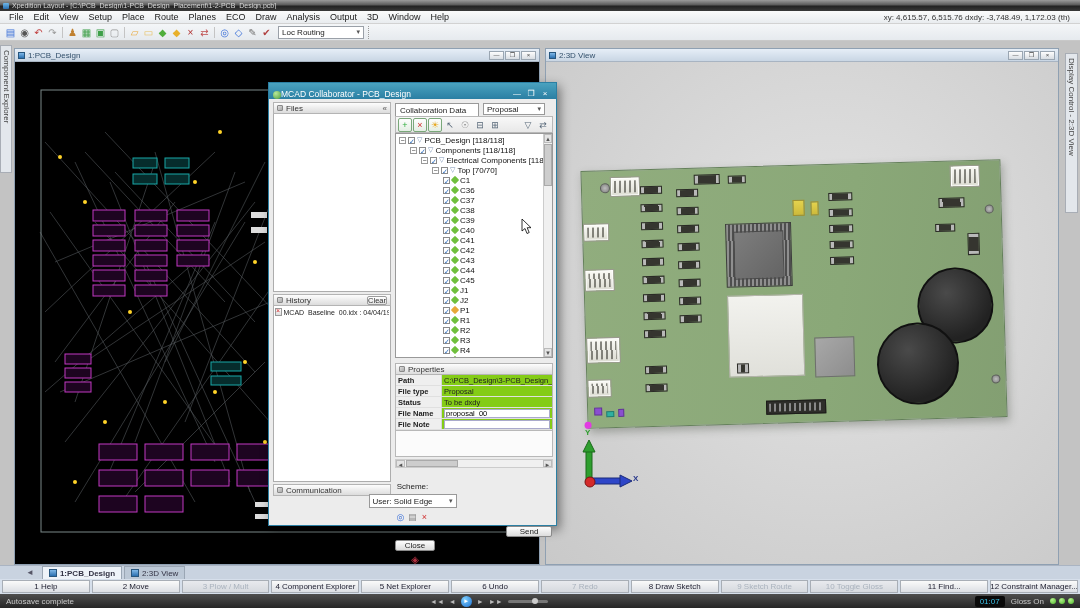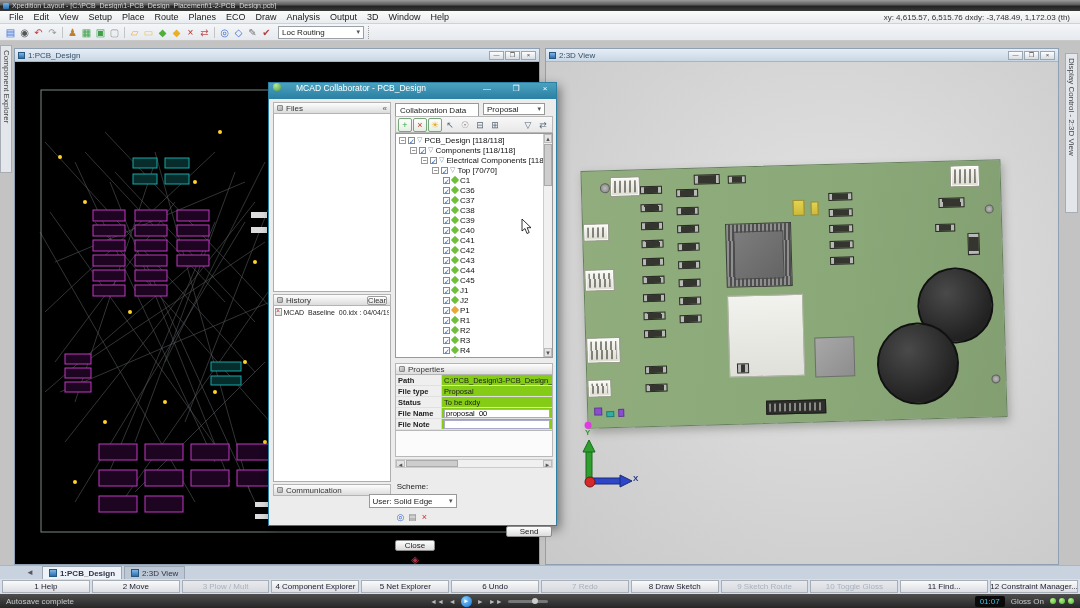--- a/index.html
+++ b/index.html
@@ -73,21 +73,21 @@
   .bit { border:1px solid rgba(0,0,0,.3); }
   .dotm { border-radius:50%; background:#e23ae2; }
 
   
   .triad { position:absolute; left:32px; bottom:72px; width:60px; height:56px; }
   .triad .lab { position:absolute; font-size:8px; font-weight:bold; }
 
   
   .dlg { position:absolute; left:268px; top:41px; width:289px; height:444px; background:#ececec;
     border:1px solid #2b7fa3; box-shadow:3px 4px 10px rgba(0,0,0,.45); z-index:50; }
-  .dlg-title { height:16px; background:linear-gradient(#4aa2bf,#2b7fa3); display:flex; align-items:flex-start; padding:0 4px; gap:15px; }
+  .dlg-title { height:16px; background:linear-gradient(#4aa2bf,#2b7fa3); display:flex; align-items:flex-end; padding:0 4px; gap:0; }
   .dlg-title .dico { width:8px; height:8px; border-radius:50%; background:radial-gradient(circle at 35% 30%,#b8e89a,#4f9e3a); }
   .dlg-title .dtxt { flex:1; font-size:8.5px; color:#fff; }
   .dlg-title .dbtn { width:14px; height:11px; display:flex; align-items:center; justify-content:center;
     color:#fff; font-size:8px; line-height:1; }
 
   .sec-h { height:12px; background:linear-gradient(#fdfdfd,#dcdcdc); border:1px solid #b4b4b4;
     display:flex; align-items:center; gap:3px; padding:0 3px; font-size:8px; color:#333; }
   .sec-h .pin { width:6px; height:6px; border:1px solid #8a8a8a; background:linear-gradient(135deg,#ddd,#aaa); border-radius:1px; }
 
   .dlg-left { position:absolute; left:4px; top:19px; width:118px; }

